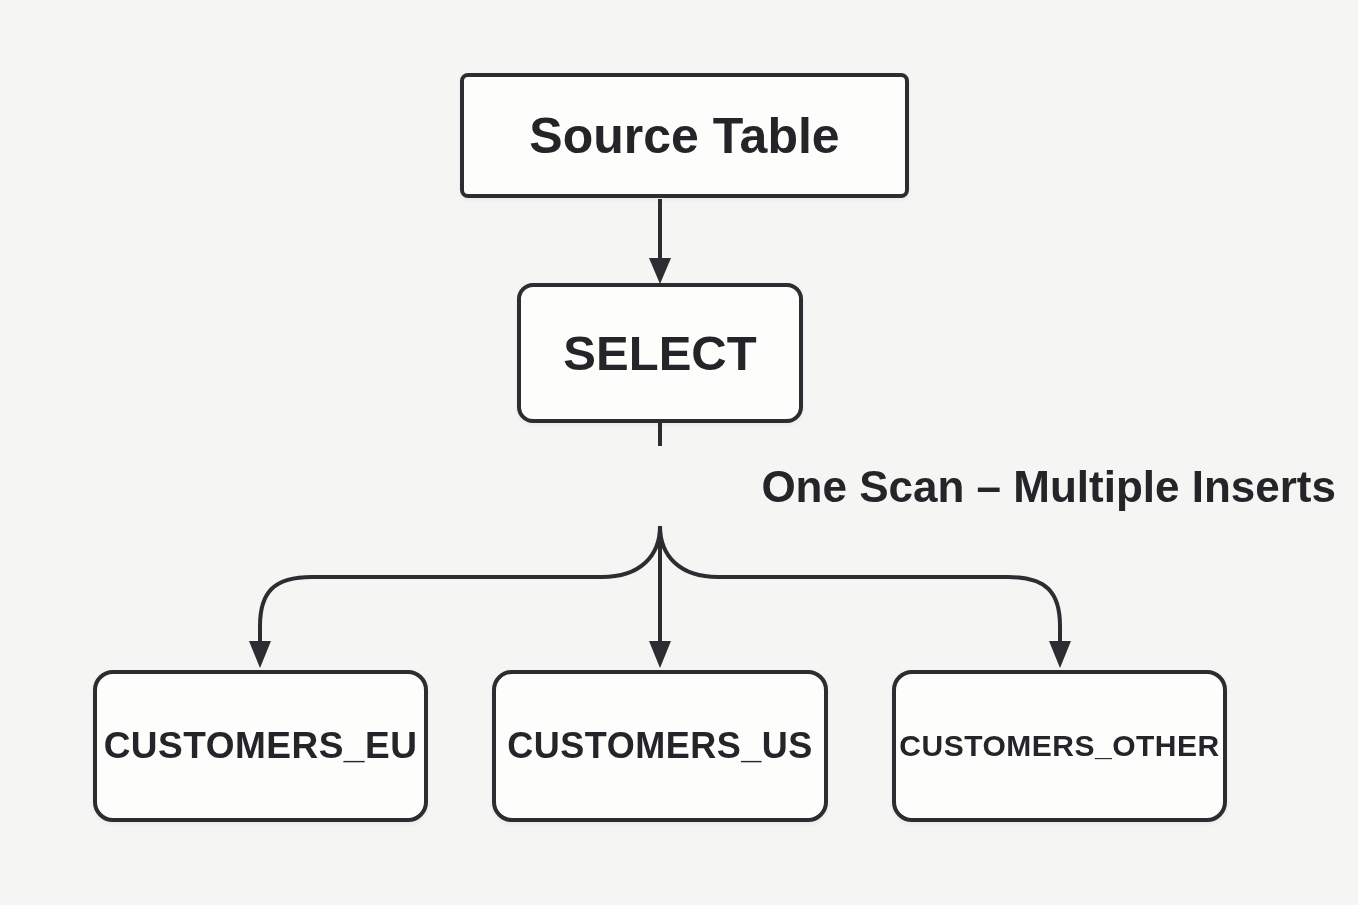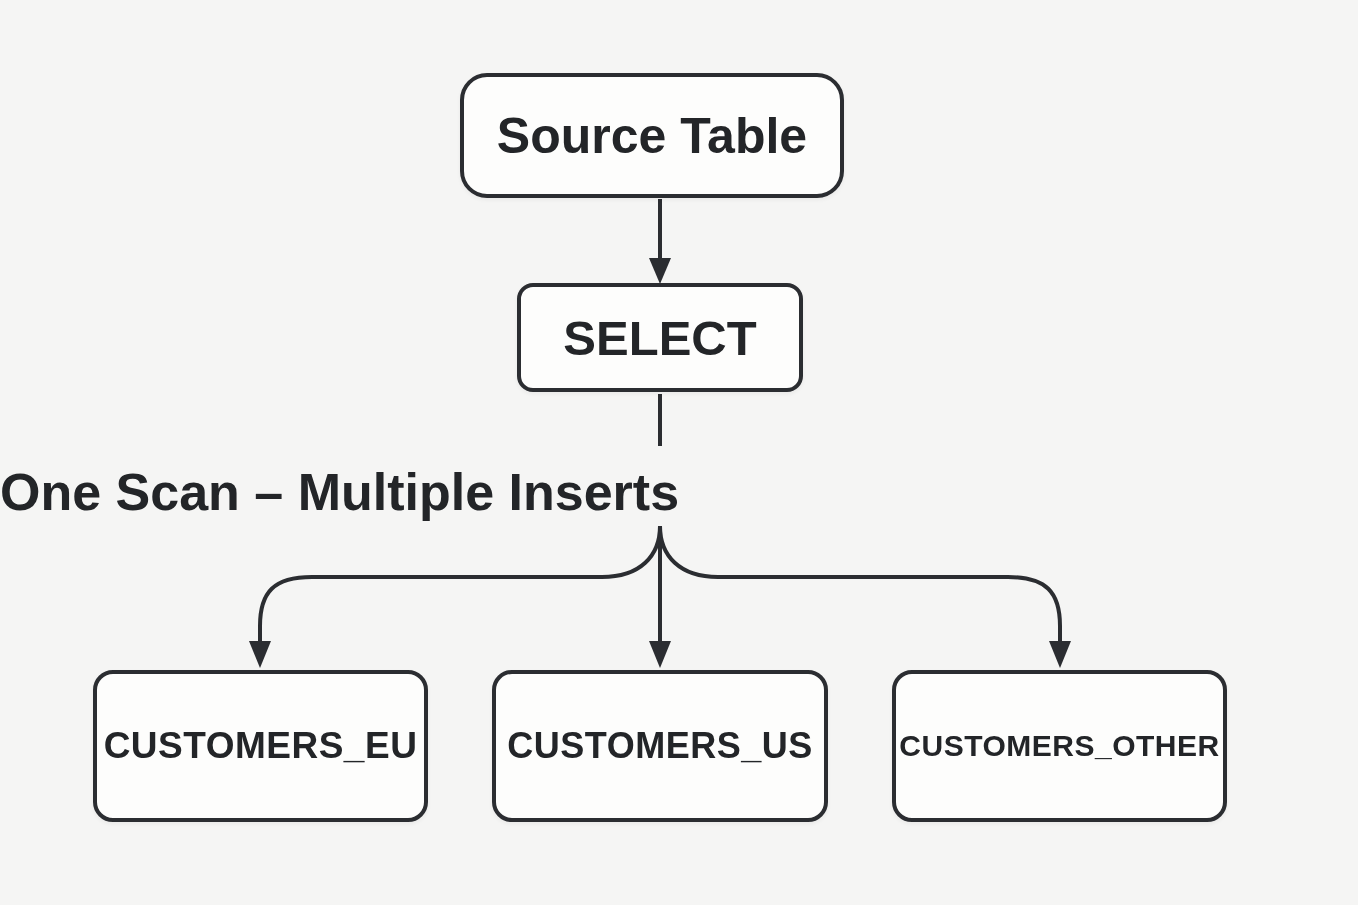--- a/index.html
+++ b/index.html
@@ -39,49 +39,49 @@
     border: 4px solid var(--stroke);
     display: flex;
     align-items: center;
     justify-content: center;
     color: var(--text);
     text-align: center;
     box-shadow: 0 2px 4px rgba(0,0,0,0.05);
   }
   .node-source {
     left: 460px; top: 73px;
-    width: 384px; height: 125px;
-    border-radius: 27px;
+    width: 449px; height: 125px;
+    border-radius: 8px;
     font-size: 50px;
     font-weight: 700;
     text-align: center;
   }
   .node-select {
     left: 517px; top: 283px;
-    width: 286px; height: 109px;
+    width: 286px; height: 140px;
     border-radius: 16px;
     font-size: 49px;
     font-weight: 700;
   }
   .node-target {
     top: 670px;
     height: 152px;
     border-radius: 20px;
     font-weight: 600;
     letter-spacing: 0.5px;
   }
   .node-target-eu    { left: 93px;  width: 335px; font-size: 37px; }
   .node-target-us    { left: 492px; width: 336px; font-size: 36px; }
   .node-target-other { left: 892px; width: 335px; font-size: 30px; }
   .scan-label {
     position: absolute;
     left: 0; top: 462px;
     width: 1336px;
-    text-align: left;
-    font-size: 52px;
+    text-align: right;
+    font-size: 44px;
     font-weight: 700;
     color: var(--text);
   }
 </style>
 </head>
 <body>
 
 <div class="canvas">
 
   <svg class="connectors" viewBox="0 0 1358 905" xmlns="http://www.w3.org/2000/svg">

